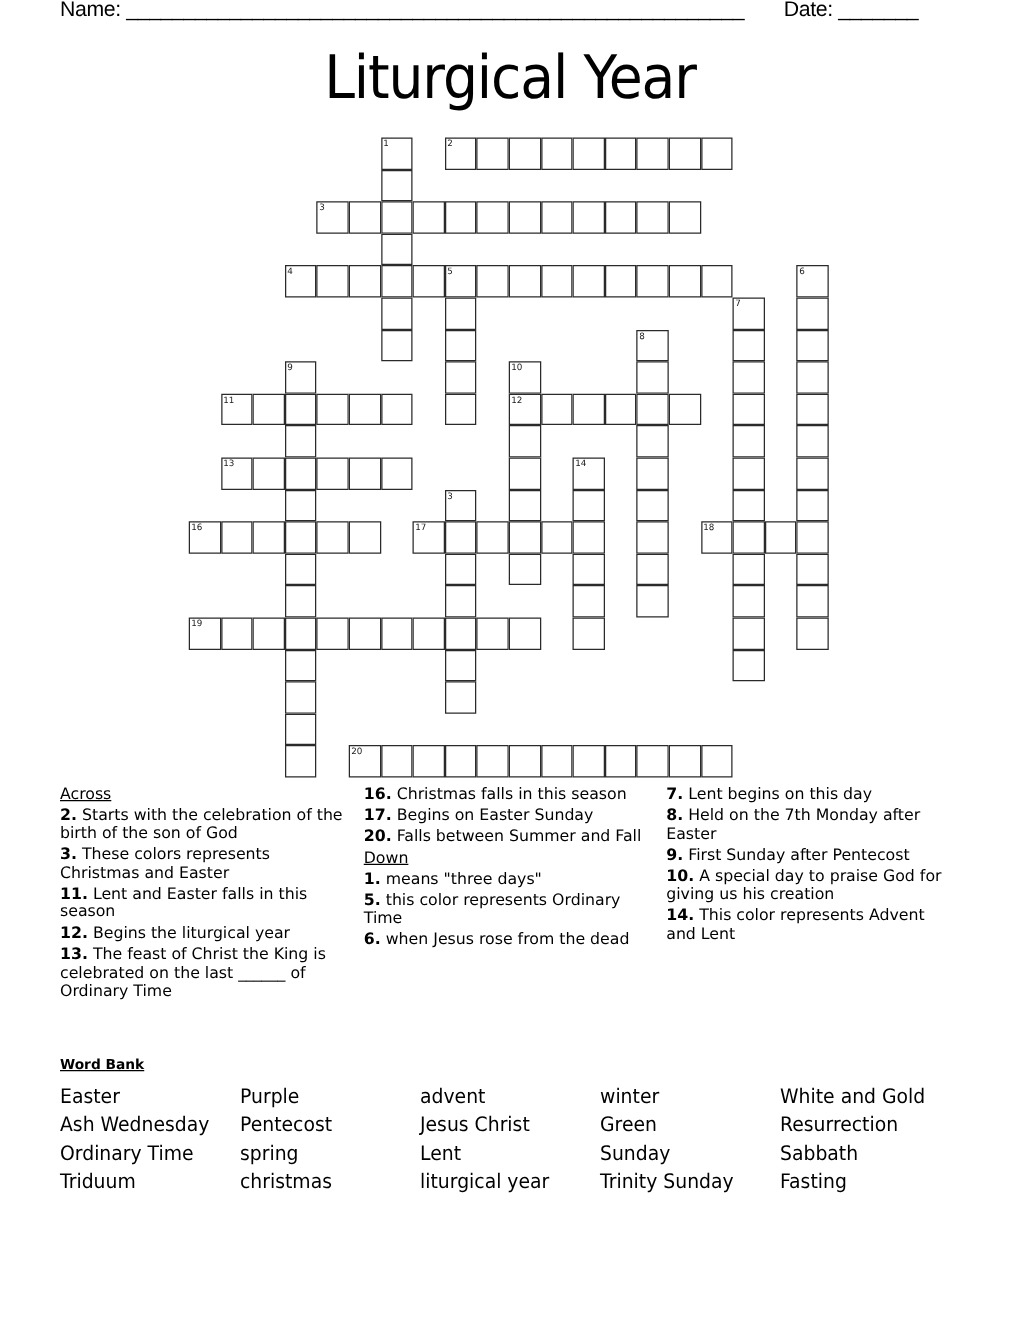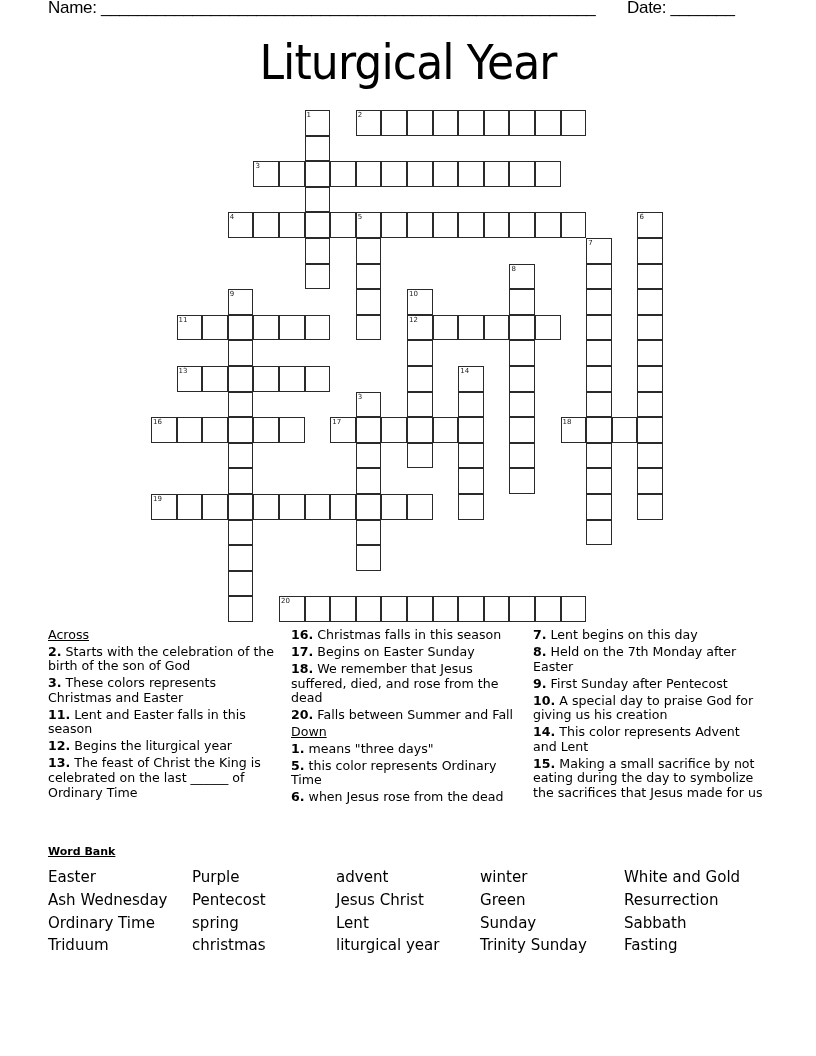--- a/index.html
+++ b/index.html
@@ -232,35 +232,33 @@
   <span class="clue"><b>2.</b> <span>Starts with the celebration of the birth of the son of God</span></span>
   <span class="clue"><b>3.</b> <span>These colors represents Christmas and Easter</span></span>
   <span class="clue"><b>11.</b> <span>Lent and Easter falls in this season</span></span>
   <span class="clue"><b>12.</b> <span>Begins the liturgical year</span></span>
   <span class="clue"><b>13.</b> <span>The feast of Christ the King is celebrated on the last ______ of Ordinary Time</span></span>
 </div>
 
 <div class="clues clue-col-2">
   <span class="clue"><b>16.</b> <span>Christmas falls in this season</span></span>
   <span class="clue"><b>17.</b> <span>Begins on Easter Sunday</span></span>
-  <span class="clue"><b>18.</b> <span>We remember that Jesus suffered, died, and rose from the dead</span></span>
   <span class="clue"><b>20.</b> <span>Falls between Summer and Fall</span></span>
   <span class="clue-head">Down</span>
   <span class="clue"><b>1.</b> <span>means "three days"</span></span>
   <span class="clue"><b>5.</b> <span>this color represents Ordinary Time</span></span>
   <span class="clue"><b>6.</b> <span>when Jesus rose from the dead</span></span>
 </div>
 
 <div class="clues clue-col-3">
   <span class="clue"><b>7.</b> <span>Lent begins on this day</span></span>
   <span class="clue"><b>8.</b> <span>Held on the 7th Monday after Easter</span></span>
   <span class="clue"><b>9.</b> <span>First Sunday after Pentecost</span></span>
   <span class="clue"><b>10.</b> <span>A special day to praise God for giving us his creation</span></span>
   <span class="clue"><b>14.</b> <span>This color represents Advent and Lent</span></span>
-  <span class="clue"><b>15.</b> <span>Making a small sacrifice by not eating during the day to symbolize the sacrifices that Jesus made for us</span></span>
 </div>
 
 <div class="wordbank-title">Word Bank</div>
 <div class="wordbank" id="wordbank">
     <div class="wb-word">Easter</div>
     <div class="wb-word">Purple</div>
     <div class="wb-word">advent</div>
     <div class="wb-word">winter</div>
     <div class="wb-word">White and Gold</div>
     <div class="wb-word">Ash Wednesday</div>

